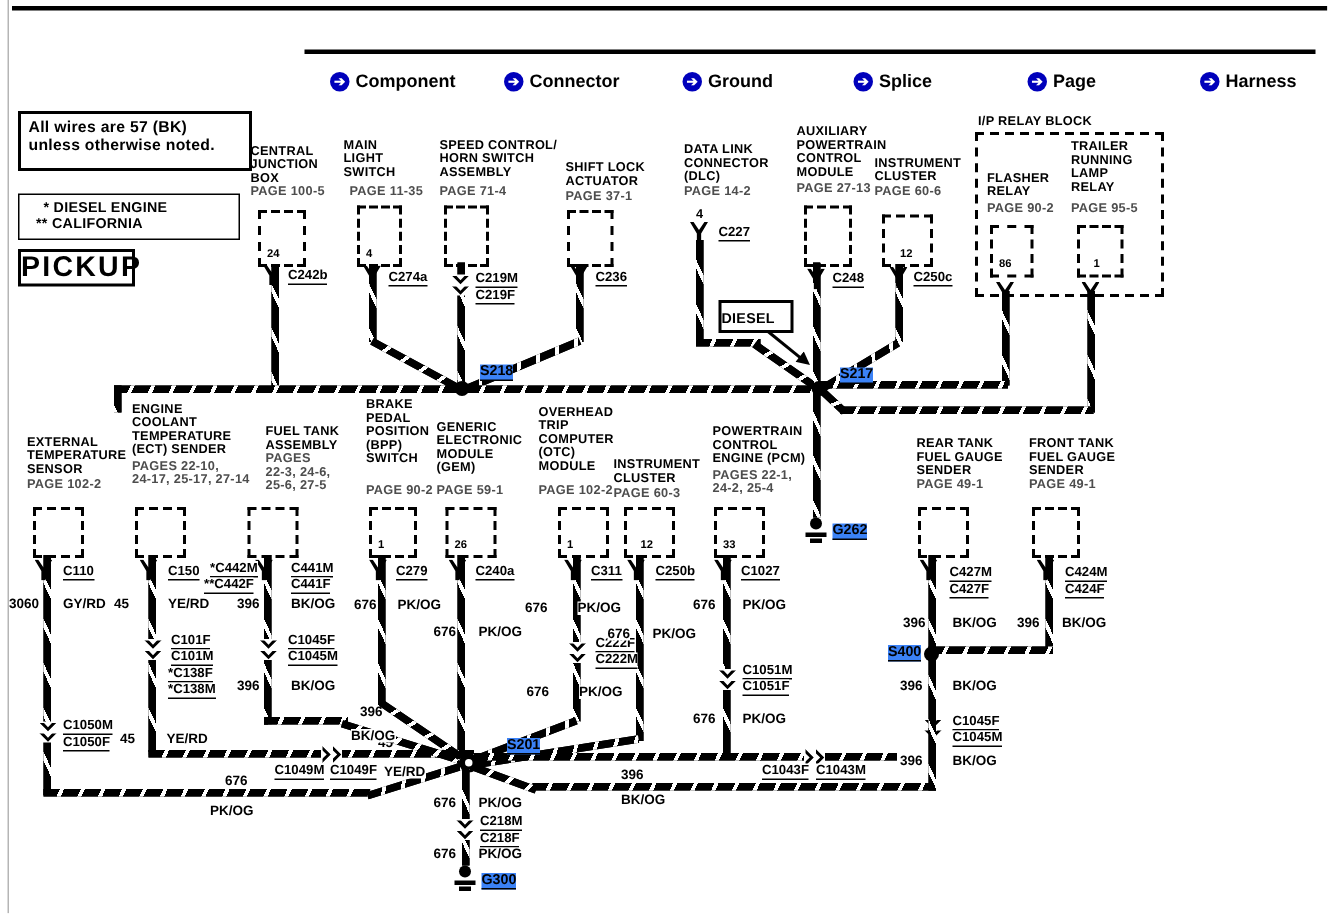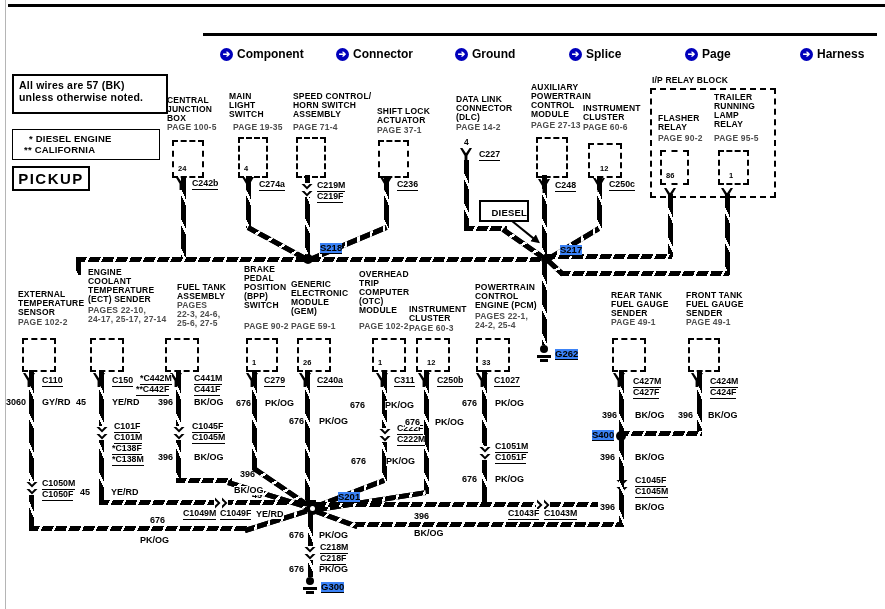--- a/index.html
+++ b/index.html
@@ -82,35 +82,35 @@
 
   <div class="sbox" style="left:12px;top:74px;width:142px;height:30px;padding:3px 5px">
     <span class="lbl" style="position:static;display:block;font-size:10.5px;line-height:12px">All wires are 57 (BK)</span>
     <span class="lbl" style="position:static;display:block;font-size:10.5px;line-height:12px">unless otherwise noted.</span>
   </div>
   <div class="sbox" style="left:12px;top:129px;width:130px;height:26px;padding:3px 0 0 16px;border-width:1.5px">
     <span class="lbl" style="position:static;display:block;font-size:9.5px;line-height:11px">* DIESEL ENGINE</span>
     <span class="lbl" style="position:static;display:block;font-size:9.5px;line-height:11px;margin-left:-5px">** CALIFORNIA</span>
   </div>
   <div class="sbox" style="left:12px;top:166px;width:74px;height:21px;text-align:center">
-    <span class="lbl" style="position:static;display:inline-block;font-size:15px;line-height:21px;letter-spacing:1.5px">PICKUP</span>
+    <span class="lbl" style="position:static;display:inline-block;font-size:19px;line-height:21px;letter-spacing:1.5px">PICKUP</span>
   </div>
 
   <div class="nb" style="left:167px;top:96px">
     <span>CENTRAL</span>
     <span>JUNCTION</span>
     <span>BOX</span>
   </div>
   <div class="lbl pg" style="left:167px;top:123px">PAGE 100-5</div>
   <div class="nb" style="left:229px;top:92px">
     <span>MAIN</span>
     <span>LIGHT</span>
     <span>SWITCH</span>
   </div>
-  <div class="lbl pg" style="left:233px;top:123px">PAGE 19-35</div>
+  <div class="lbl pg" style="left:233px;top:123px">PAGE 11-35</div>
   <div class="nb" style="left:293px;top:92px">
     <span>SPEED CONTROL/</span>
     <span>HORN SWITCH</span>
     <span>ASSEMBLY</span>
   </div>
   <div class="lbl pg" style="left:293px;top:123px">PAGE 71-4</div>
   <div class="nb" style="left:377px;top:107px">
     <span>SHIFT LOCK</span>
     <span>ACTUATOR</span>
   </div>
@@ -208,21 +208,21 @@
   <div class="cn" style="left:555px;top:181px">C248</div>
   <div class="ycon" style="left:593px;top:178px"></div>
   <div class="cn" style="left:609px;top:180px">C250c</div>
   <div class="ycon" style="left:664px;top:188px"></div>
   <div class="ycon" style="left:721px;top:188px"></div>
 
   <div class="dot" style="left:303px;top:254px"></div>
   <div class="spl" style="left:320px;top:243px">S218</div>
   <div class="dot" style="left:541px;top:254px"></div>
   <div class="spl" style="left:560px;top:245px">S217</div>
-  <div class="sbox" style="left:479px;top:200px;width:46px;height:18px;text-align:right">
+  <div class="sbox" style="left:479px;top:200px;width:46px;height:18px;text-align:left">
     <span class="lbl" style="position:static;display:inline-block;font-size:9.5px;line-height:18px">DIESEL</span>
   </div>
   <div class="thin" style="left:512px;top:220px;width:30px;transform:rotate(39deg)"></div>
   <div class="ah" style="left:532px;top:236px;transform:rotate(39deg)"></div>
   <div class="gnd" style="left:536px;top:345px">
       <i class="d"></i>
       <i class="b1"></i>
       <i class="b2"></i>
     </div>
   <div class="spl" style="left:555px;top:349px">G262</div>

